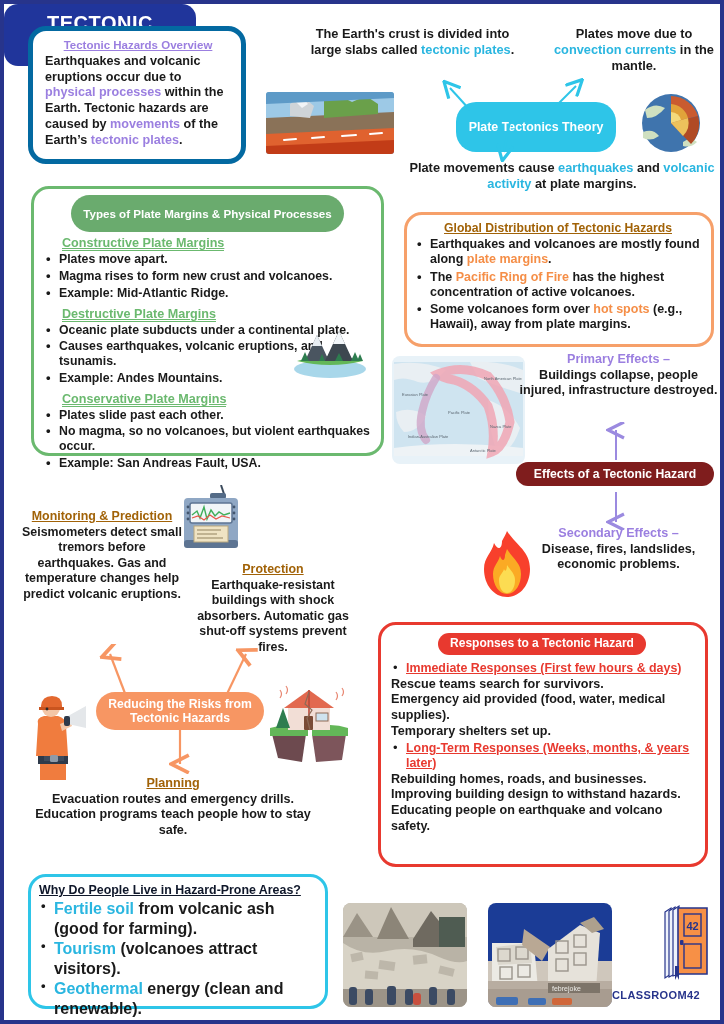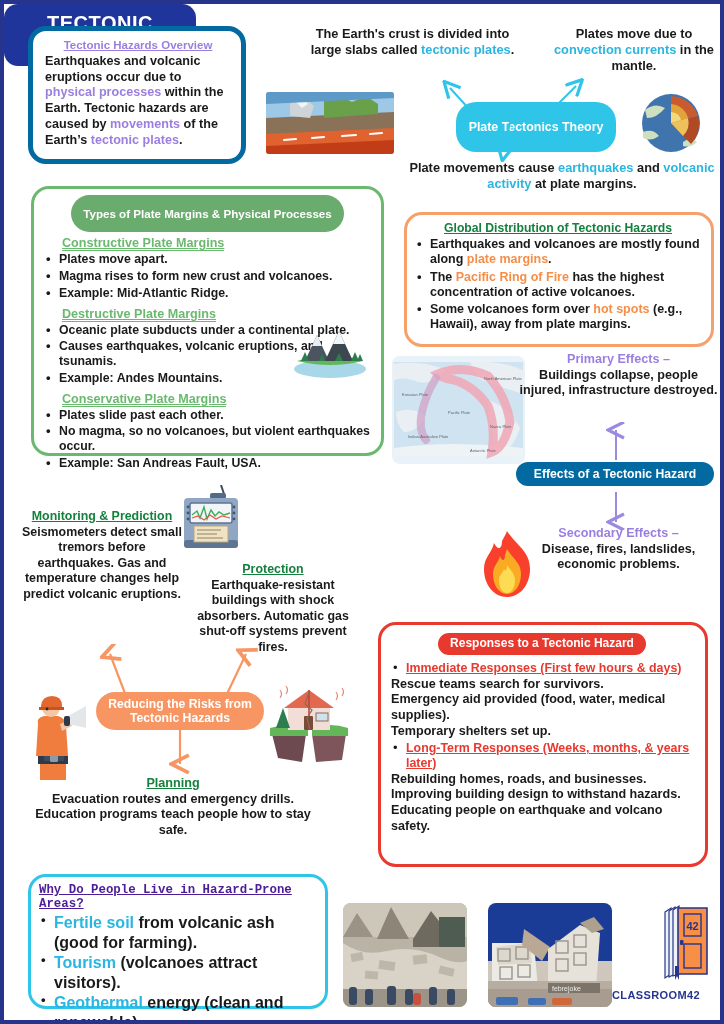--- a/index.html
+++ b/index.html
@@ -35,32 +35,32 @@
     border-radius: 20px;
     color: #fff;
     font-weight: bold;
     text-align: center;
     line-height: 1.15;
     padding: 4px 12px;
   }
   .pill.green  { background: #6aab6e; }
   .pill.red    { background: #e8392f; }
   .pill.cyan   { background: #2ec5e8; }
-  .pill.purple { background: #0369a1; }
+  .pill.purple { background: #7f1d1d; }
   .pill.orange { background: #f79663; }
 
   .uline-head {
     font-weight: bold;
     text-decoration: underline;
     text-align: center;
   }
   .uline-head.purple { color: #9b7fe0; }
   .uline-head.green  { color: #6bb96f; }
-  .uline-head.orange { color: #15803d; }
-  .uline-head.cyan   { color: #4c1d95; font-family: Liberation Mono, monospace; }
+  .uline-head.orange { color: #a16207; }
+  .uline-head.cyan   { color: #0f172a; }
 
   .body-txt {
     color: #1a1a1a;
     font-weight: bold;
     line-height: 1.25;
   }
   .hl-purple { color: #9b7fe0; }
   .hl-cyan   { color: #2ab6e0; }
   .hl-orange { color: #f58e47; }
   .hl-red    { color: #e8392f; }

